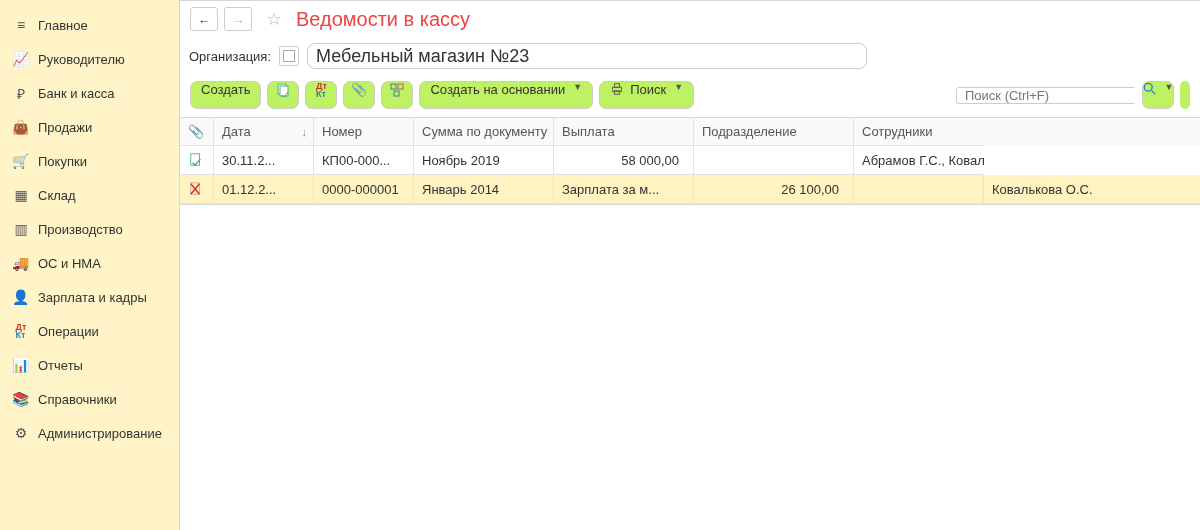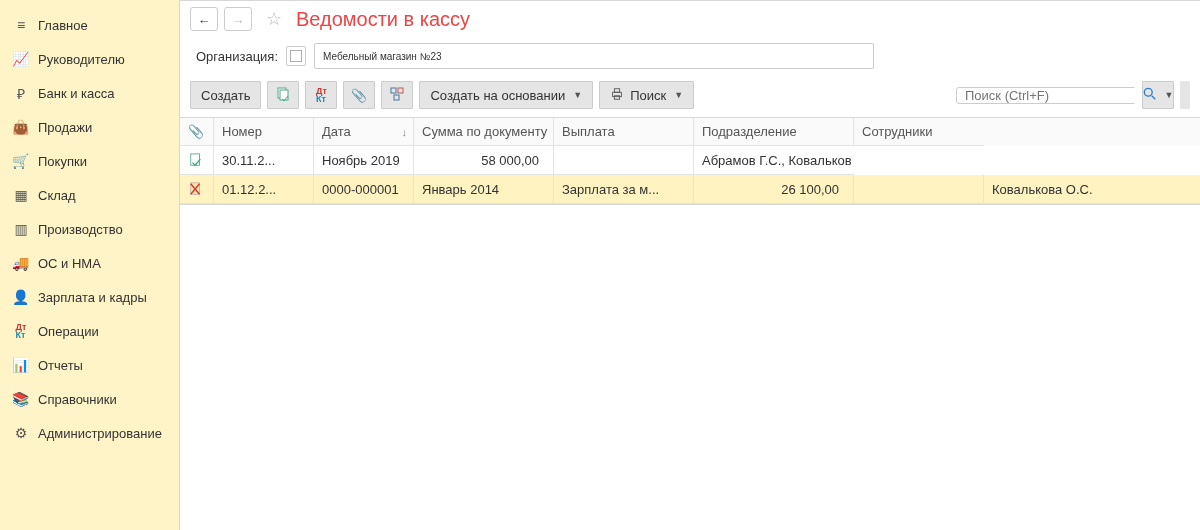--- a/index.html
+++ b/index.html
@@ -71,58 +71,57 @@
     justify-content: center;
     color: #bbb;
     font-size: 18px;
     margin-left: 4px;
     cursor: pointer;
   }
   .page-title { font-size: 20px; color: #ef4444; margin-left: 4px; }
   .org-row {
     display: flex;
     align-items: center;
-    padding: 8px 16px;
+    padding: 8px 9px;
     gap: 8px;
   }
   .org-label { color: #333; }
   .chk {
     width: 20px; height: 20px;
     border: 1px solid #ccc;
     border-radius: 2px;
     display: inline-flex;
     align-items: center;
     justify-content: center;
     cursor: pointer;
   }
   .inner-chk {
     width: 12px;height:12px;border:1px solid #aaa;
   }
   .org-input {
     flex: 0 0 560px;
     height: 26px;
     border: 1px solid #ccc;
-    border-radius: 2px;
+    border-radius: 8px;
     padding: 0 8px;
-    font-size: 10px;
+    font-size: 18px;
     color: #333;
   }
   .toolbar {
     display: flex;
     align-items: center;
     padding: 4px 10px 8px 10px;
     gap: 6px;
   }
   .btn {
     height: 28px;
     border: 1px solid #ccc;
-    border-radius: 1px;
-    background: #e5e5e5;
+    border-radius: 7px;
+    background: #bef264;
     display: inline-flex;
-    align-items: center;
     padding: 0 10px;
     font-size: 13px;
     color: #333;
     cursor: pointer;
     gap: 6px;
   }
   .btn.icon-only { padding: 0; width: 32px; justify-content: center; }
   .caret { font-size: 9px; color: #555; margin-left: 2px; }
   .toolbar-right { margin-left: auto; display: flex; gap: 6px; align-items: center; }
   .search-wrap {
@@ -307,25 +306,25 @@
         <div class="btn icon-only" style="border-left:none;width:10px;padding:0;border:none;"></div>
       </div>
     </div>
 
     <div class="table">
       <div class="thead">
         <div class="th">
             <span class="clip">📎</span>
           </div>
         <div class="th">
-            <span>Номер</span>
-          </div>
-        <div class="th">
             <span>Дата</span>
             <span class="sort">↓</span>
+          </div>
+        <div class="th">
+            <span>Номер</span>
           </div>
         <div class="th">
             <span>Сумма по документу</span>
           </div>
         <div class="th">
             <span>Выплата</span>
           </div>
         <div class="th">
             <span>Подразделение</span>
           </div>
@@ -337,20 +336,21 @@
           <div class="trow">
             <div class="td">
               <span class="row-ico greendoc">
                 <svg width="14" height="14" viewBox="0 0 16 16">
                   <rect x="2" y="1" width="10" height="13" fill="#fff" stroke="#5a8"></rect>
                   <path d="M4 11 l3 3 l6-7" stroke="#3a7" fill="none" stroke-width="1.5"></path>
                 </svg>
               </span>
             </div>
             <div class="td">30.11.2...</div>
+            <div class="td">КП00-000...</div>
             <div class="td">Ноябрь 2019</div>
             <div class="td num">58 000,00</div>
             <div class="td"></div>
             <div class="td" style="border-right: none;">Абрамов Г.С., Ковальков Н.Ф., Ларион</div>
           </div>
           <div class="trow sel">
             <div class="td">
               <span class="row-ico">
                 <svg width="14" height="14" viewBox="0 0 16 16">
                   <rect x="2" y="1" width="10" height="13" fill="#ffe9a8" stroke="#caa"></rect>

